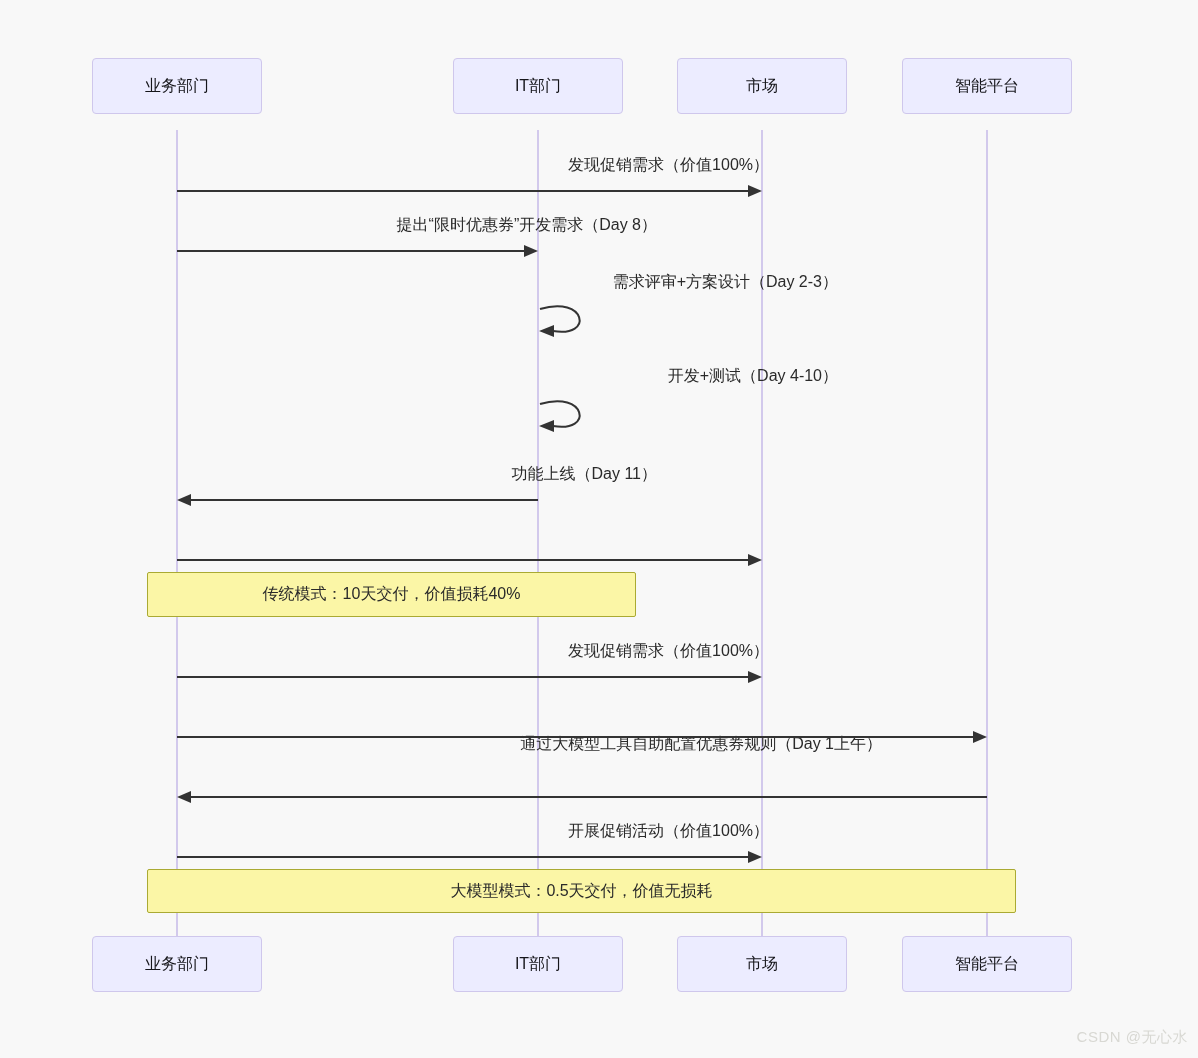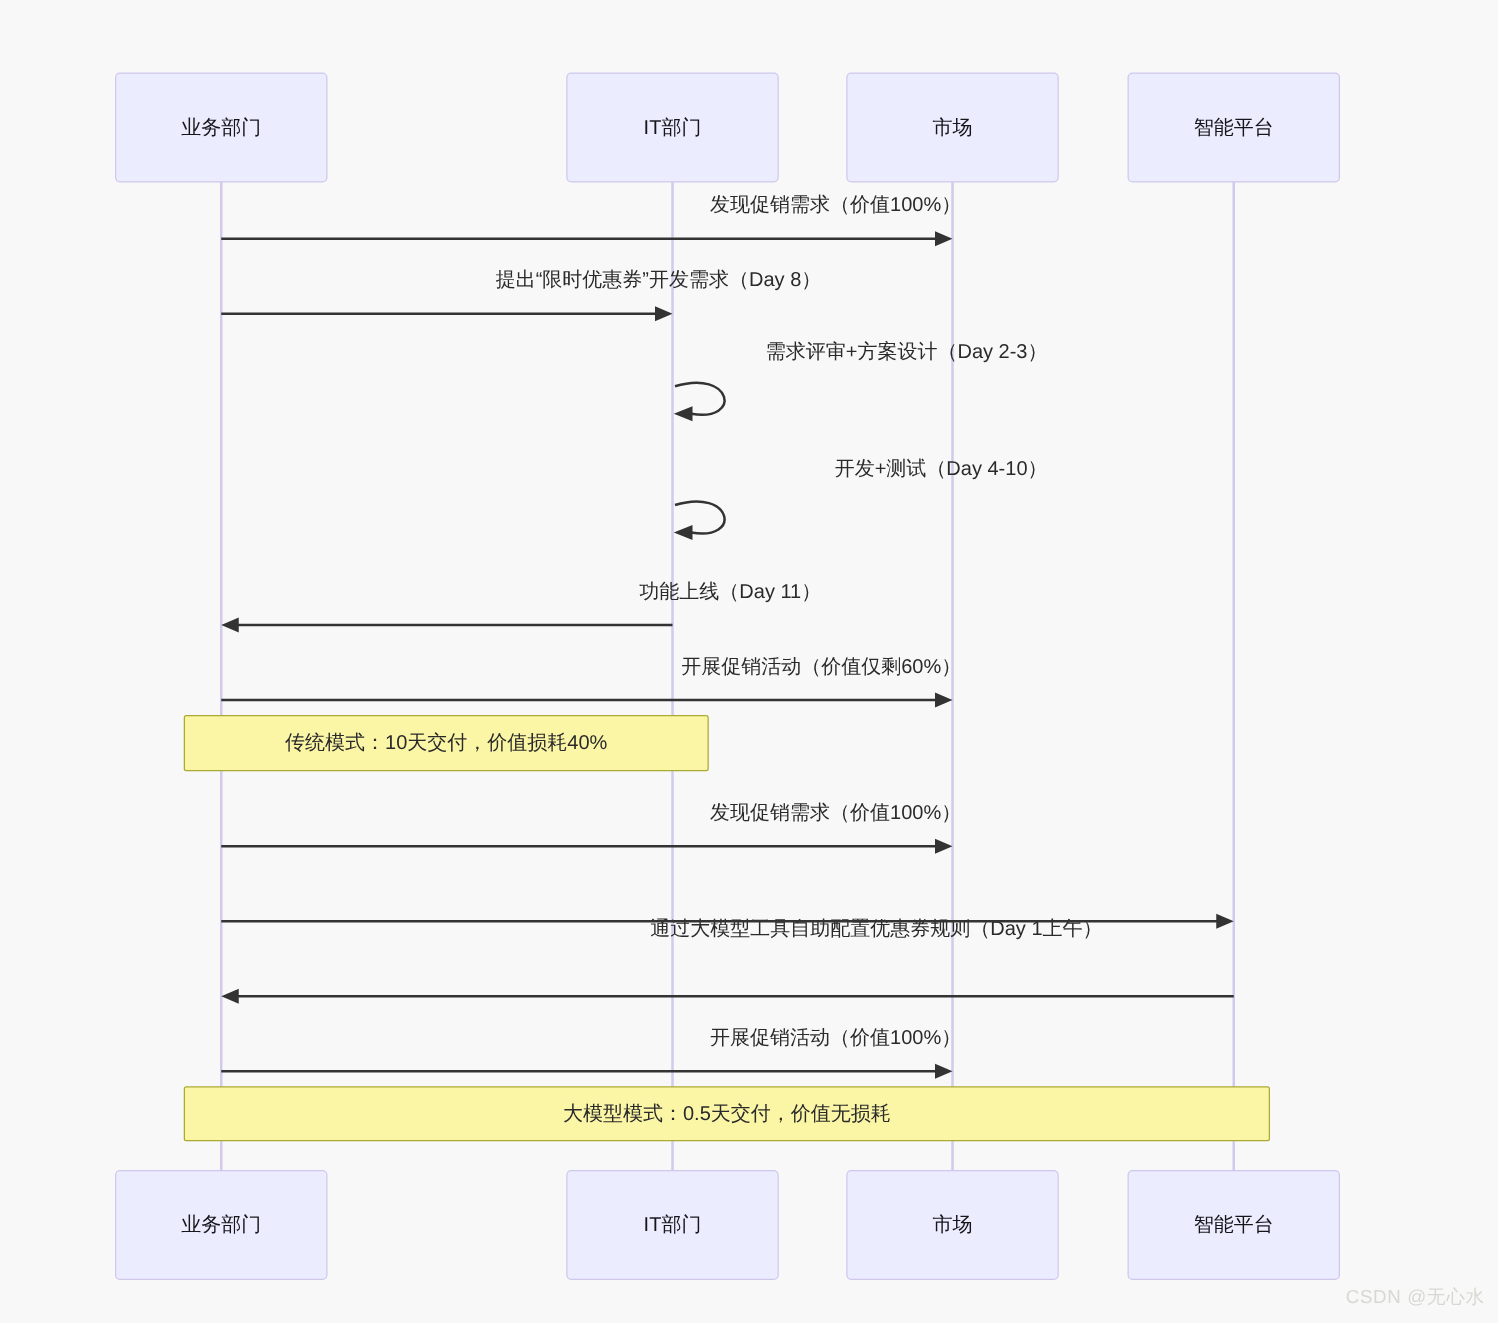--- a/index.html
+++ b/index.html
@@ -19,21 +19,21 @@
     position: absolute;
     top: 130px;
     height: 806px;
     width: 2px;
     background: #d2c9ec;
   }
   
   .actor {
     position: absolute;
     width: 170px;
-    height: 88px;
+    height: 56px;
     background: #ececff;
     border: 1px solid #cfc7ec;
     border-radius: 4px;
     display: flex;
     align-items: center;
     justify-content: center;
     font-size: 16px;
     color: #15151a;
     box-sizing: border-box;
   }
@@ -141,27 +141,26 @@
     <path d="M 2 7 C 48 -7, 56 36, 15 29" fill="none" stroke="#333333" stroke-width="2"></path>
     <polygon points="1,29 16,23 16,35" fill="#333333"></polygon>
   </svg>
 
   <div class="msg-label" style="left:57px; top:464px;">功能上线（Day 11）</div>
   <div class="msg-arrow left" style="left:177px; top:494px; width:361px;">
     <div class="shaft"></div>
     <div class="head"></div>
   </div>
 
-  <div class="msg-label" style="left:169px; top:524px;">开展促销活动（价值仅剩60%）</div>
   <div class="msg-arrow right" style="left:177px; top:554px; width:585px;">
     <div class="shaft"></div>
     <div class="head"></div>
   </div>
 
-  <div class="note" style="left:147px; top:572px; width:420px; height:45px;">
+  <div class="note" style="left:147px; top:572px; width:489px; height:45px;">
     <span>传统模式：10天交付，价值损耗40%</span>
   </div>
 
   <div class="msg-label" style="left:169px; top:641px;">发现促销需求（价值100%）</div>
   <div class="msg-arrow right" style="left:177px; top:671px; width:585px;">
     <div class="shaft"></div>
     <div class="head"></div>
   </div>
 
   <div class="msg-label" style="left:282px; top:734px;">通过大模型工具自助配置优惠券规则（Day 1上午）</div>

